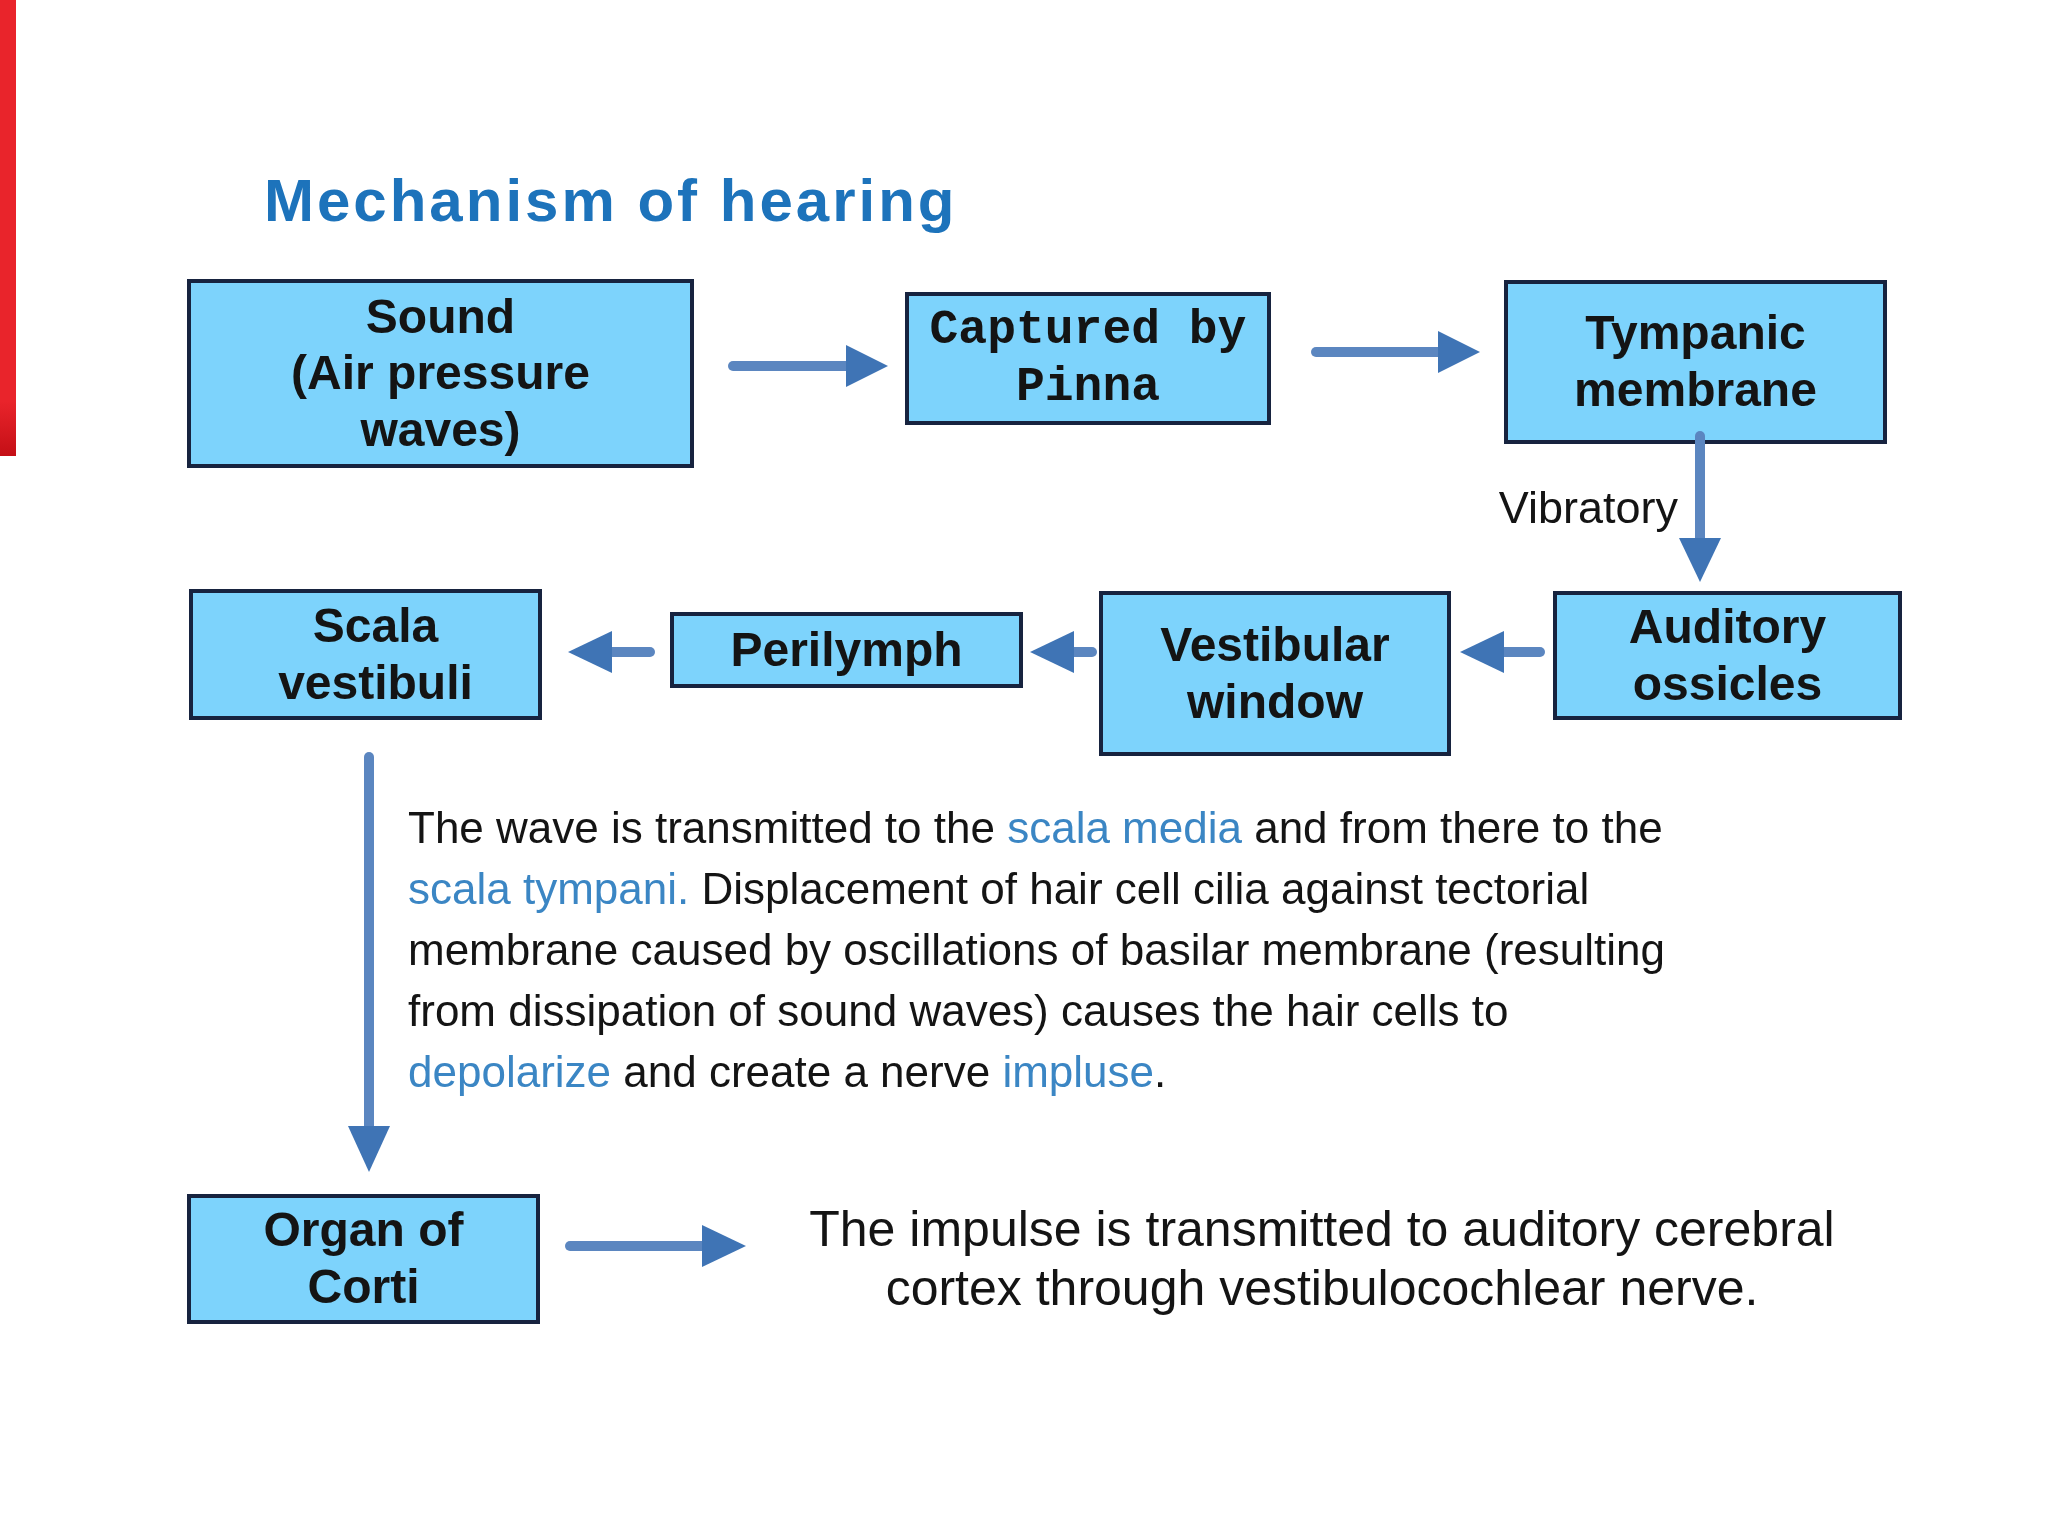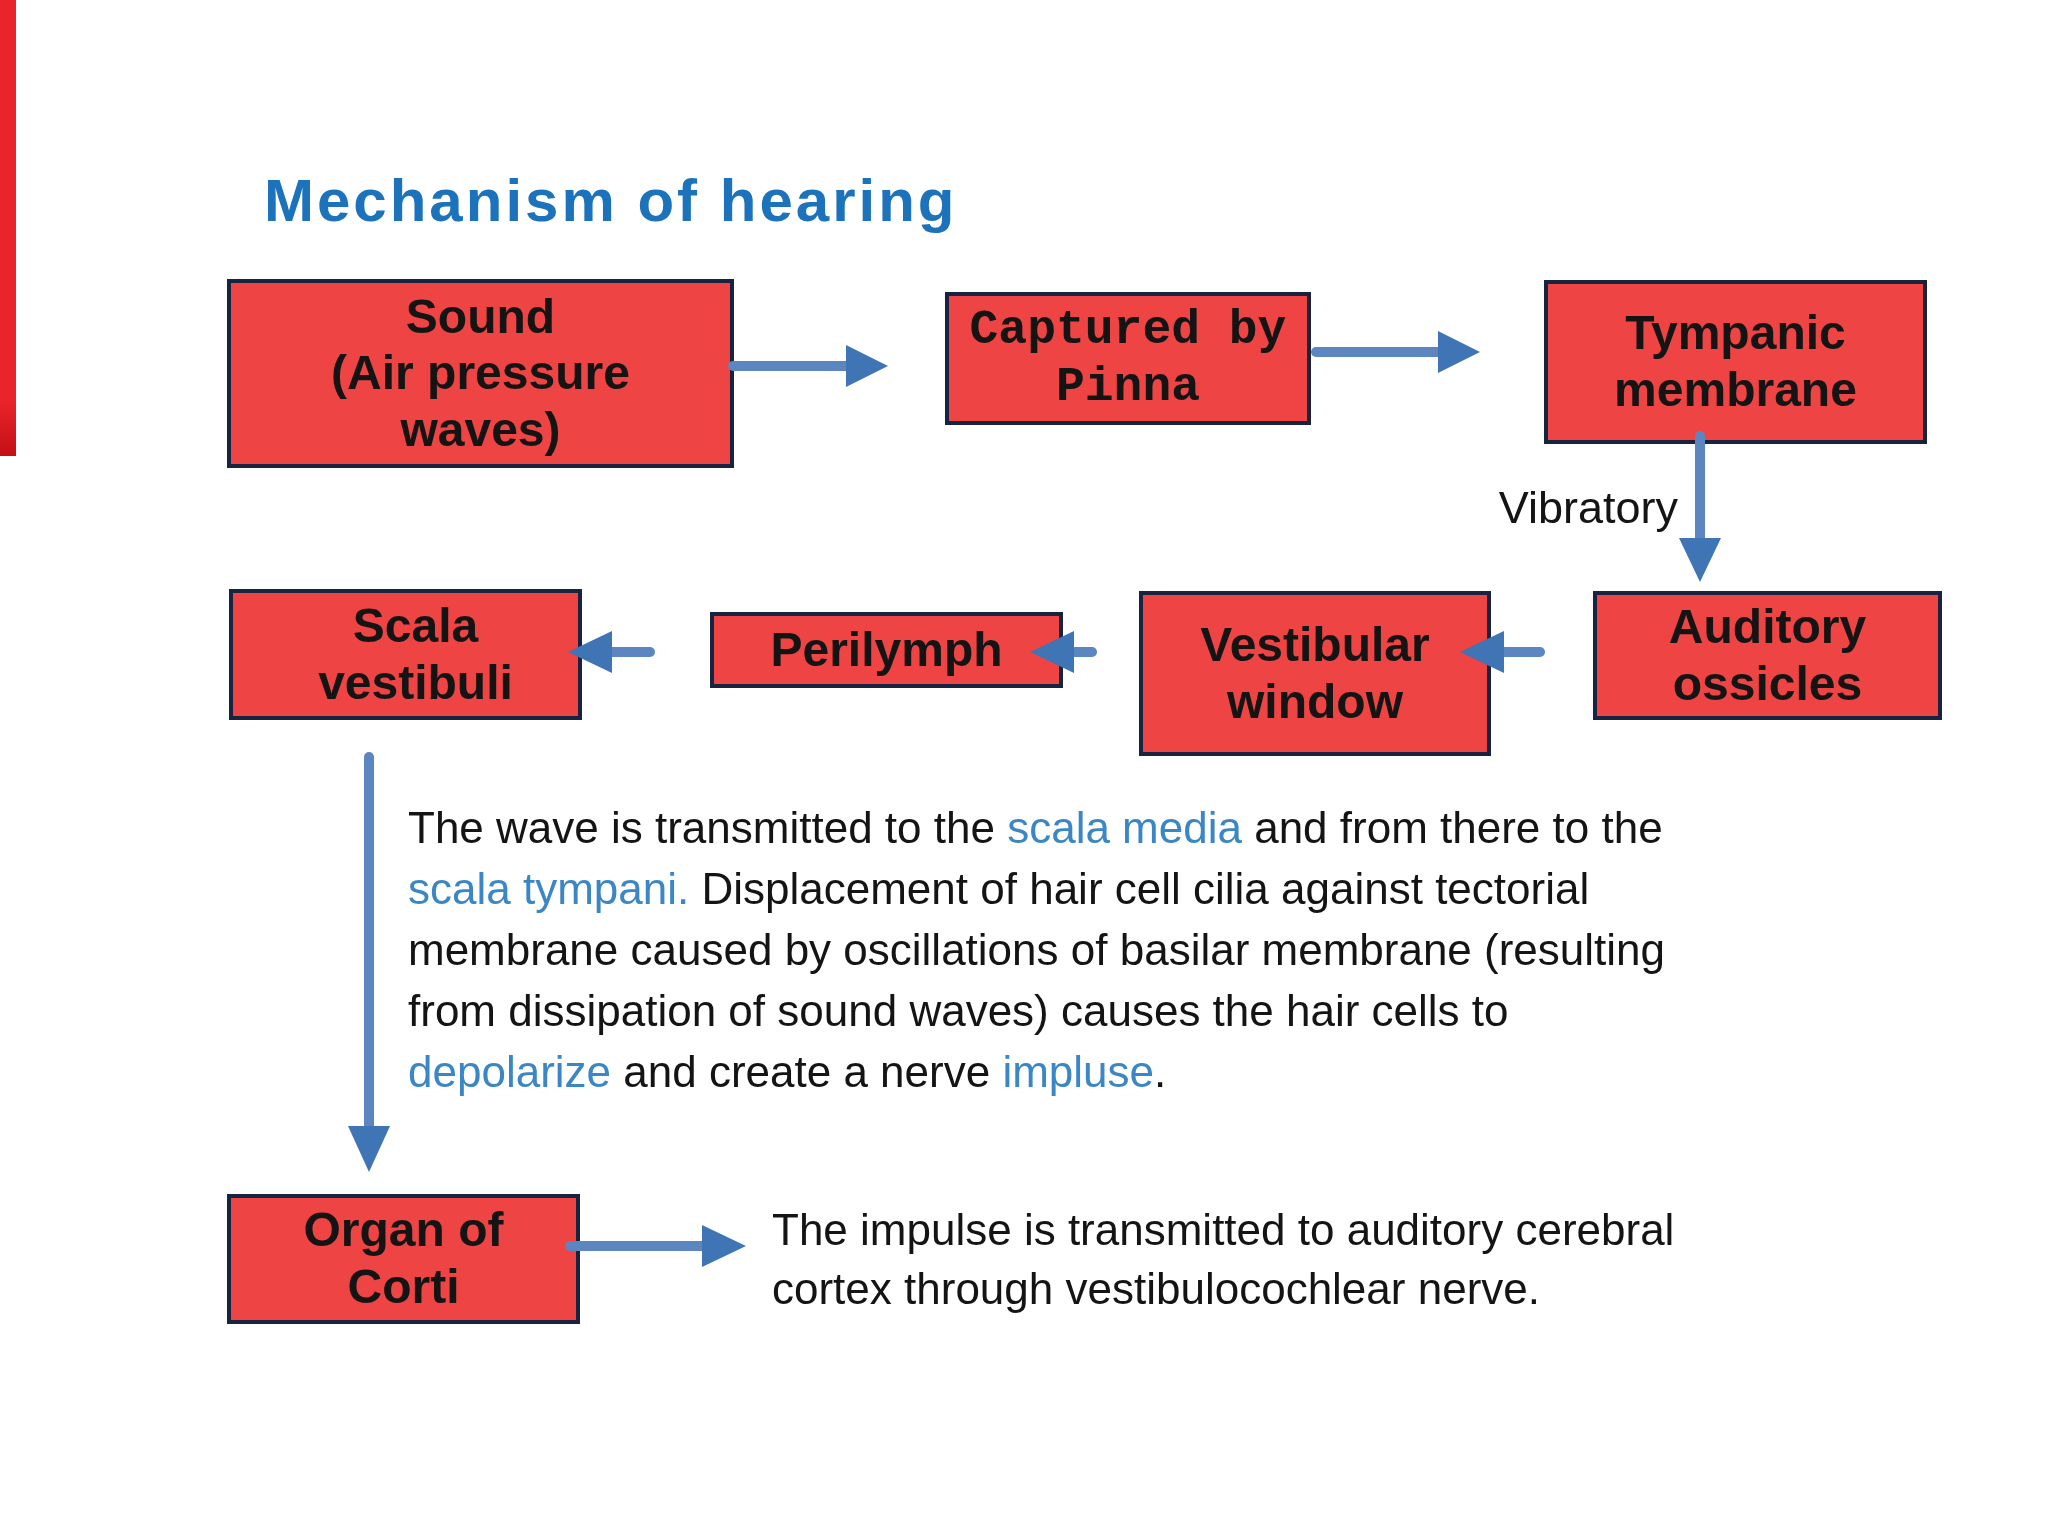--- a/index.html
+++ b/index.html
@@ -26,49 +26,49 @@
   }
   #title{
     position:absolute;left:264px;top:166px;
     font-size:60px;font-weight:bold;letter-spacing:3px;
     color:var(--title-blue);
   }
   .box{
     position:absolute;
     box-sizing:border-box;
     border:4px solid var(--border);
-    background:#ef4444;
+    background:#7dd3fc;
     display:flex;align-items:center;justify-content:center;
     text-align:center;
     font-weight:bold;font-size:48px;line-height:1.18;
     color:var(--ink);
     white-space:pre-line;
-    margin-left:40px;
   }
   #box-sound     {left:187px; top:279px; width:507px; height:189px;}
   #box-pinna     {left:905px; top:292px; width:366px; height:133px;font-family:Liberation Mono, monospace;}
   #box-tympanic  {left:1504px;top:280px; width:383px; height:164px;}
   #box-auditory  {left:1553px;top:591px; width:349px; height:129px;}
   #box-vestibular{left:1099px;top:591px; width:352px; height:165px;}
   #box-perilymph {left:670px; top:612px; width:353px; height:76px;}
   #box-scala     {left:189px; top:589px; width:353px; height:131px;padding-left:20px;}
   #box-organ     {left:187px; top:1194px;width:353px; height:130px;}
   #vibratory{
     position:absolute;left:1400px;top:482px;width:278px;
     text-align:right;font-size:45px;color:var(--ink);
   }
   #paragraph{
     position:absolute;left:408px;top:797px;width:1520px;
     font-size:44px;line-height:61px;color:var(--ink);
   }
   #paragraph .blue{color:var(--inline-blue);}
   #impulse-text{
     position:absolute;left:772px;top:1200px;width:1100px;
-    font-size:44px;line-height:59px;color:var(--ink);
+    font-size:50px;line-height:59px;color:var(--ink);
     white-space:pre-line;
+    text-align:center;
   }
   #arrows{position:absolute;left:0;top:0;pointer-events:none;}
   .shaft{stroke:var(--arrow);stroke-width:10;fill:none;stroke-linecap:round;}
   .head{fill:var(--arrow-head);stroke:none;}
 </style>
 </head>
 <body>
 
 <div id="canvas">
 

